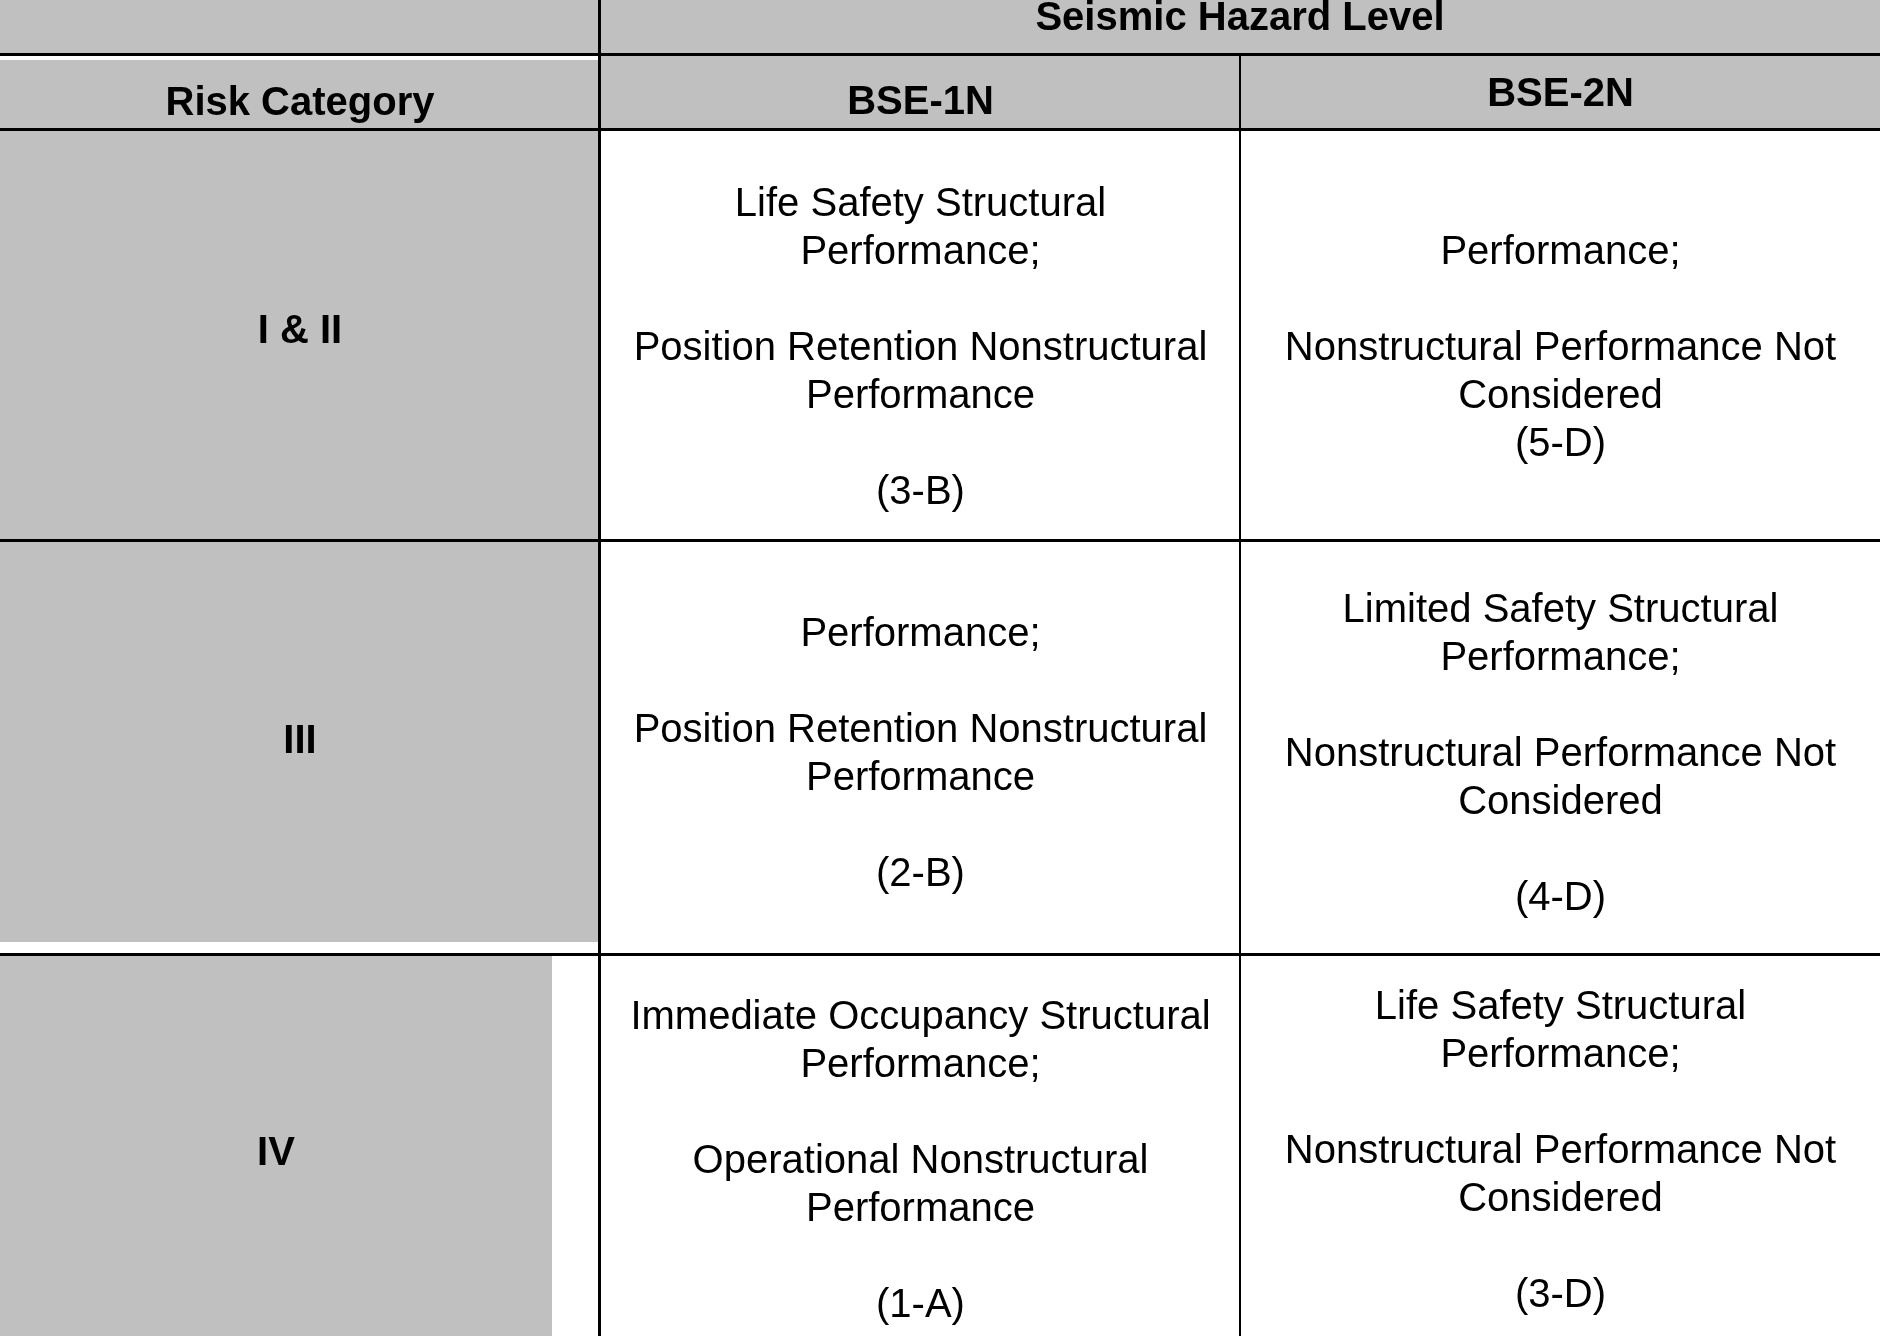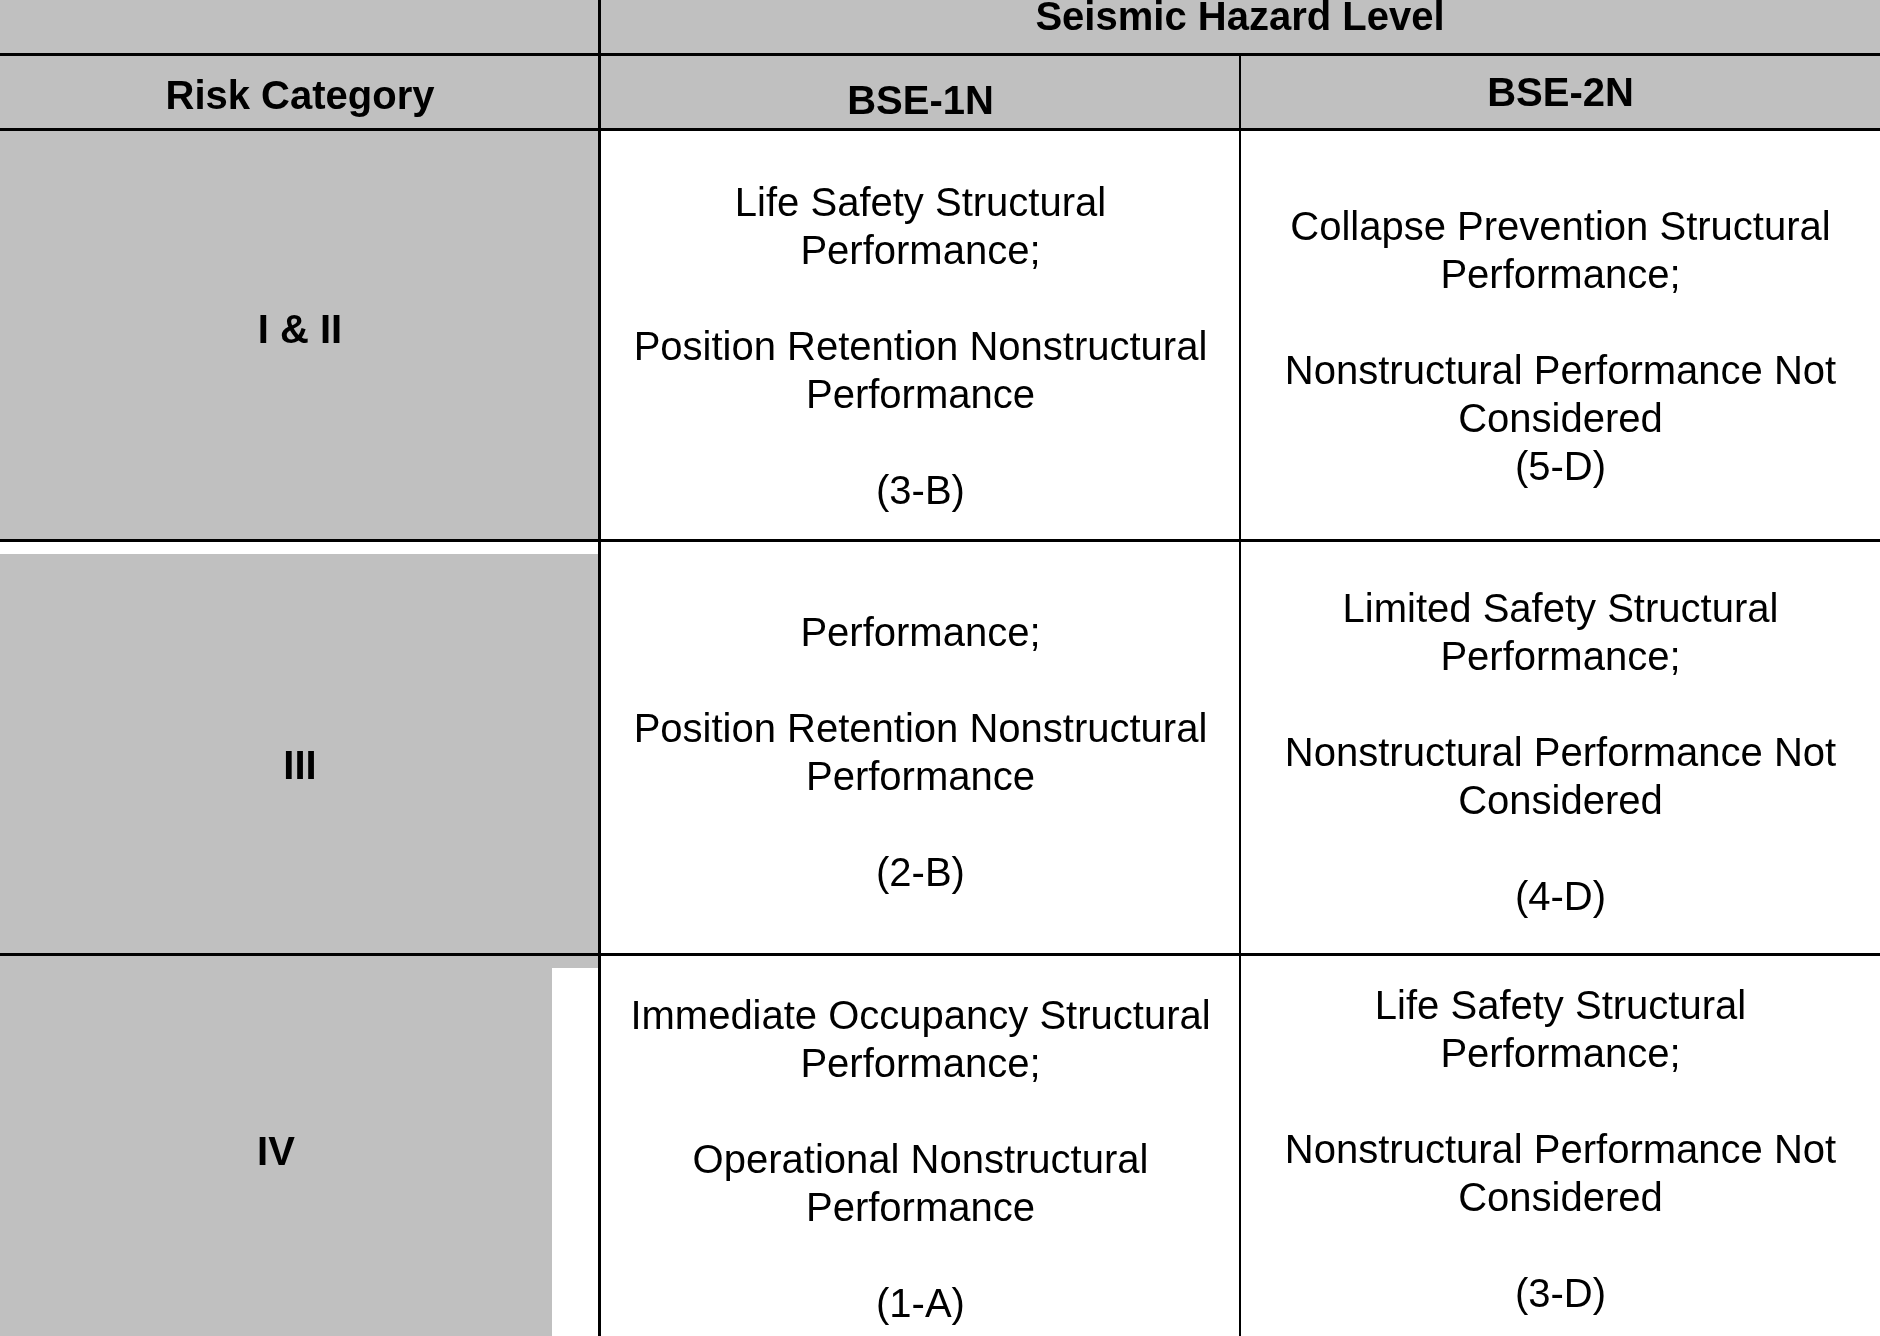--- a/index.html
+++ b/index.html
@@ -59,48 +59,47 @@
       width: 3px;
     }
   </style>
 </head>
 <body>
 
 <div class="cell gray" style="left:0;top:0;width:600px;height:54px;"></div>
 <div class="cell gray" style="left:600px;top:0;width:1280px;height:54px;"></div>
 <div class="hdr-title">Seismic Hazard Level</div>
 
-<div class="cell gray bold" style="left:0;top:54px;width:600px;height:83px;">Risk Category</div>
+<div class="cell gray bold" style="left:0;top:60px;width:600px;height:83px;">Risk Category</div>
 <div class="cell gray bold" style="left:600px;top:54px;width:641px;height:92px;">BSE-1N</div>
 <div class="cell gray bold" style="left:1241px;top:54px;width:639px;height:76px;">BSE-2N</div>
 
 <div class="cell gray bold" style="left:0;top:130px;width:600px;height:411px;padding-bottom:12px;">I &amp; II</div>
 <div class="cell white" style="left:600px;top:130px;width:641px;height:411px;padding-top:20px;">
   <div class="content">
     <span>Life Safety Structural</span>
     <span>Performance;</span>
     <span class="spacer"></span>
     <span>Position Retention Nonstructural</span>
     <span>Performance</span>
     <span class="spacer"></span>
     <span>(3-B)</span>
   </div>
 </div>
 <div class="cell white" style="left:1241px;top:130px;width:639px;height:411px;padding-top:20px;">
   <div class="content">
-    <span>Collapse Prevention Structural</span>
     <span>Performance;</span>
     <span class="spacer"></span>
     <span>Nonstructural Performance Not</span>
     <span>Considered</span>
     <span>(5-D)</span>
   </div>
 </div>
 
-<div class="cell gray bold" style="left:0;top:554px;width:600px;height:414px;padding-top:8px;">III</div>
+<div class="cell gray bold" style="left:0;top:528px;width:600px;height:414px;padding-top:8px;">III</div>
 <div class="cell white" style="left:600px;top:541px;width:641px;height:414px;padding-top:8px;">
   <div class="content">
     <span>Performance;</span>
     <span class="spacer"></span>
     <span>Position Retention Nonstructural</span>
     <span>Performance</span>
     <span class="spacer"></span>
     <span>(2-B)</span>
   </div>
 </div>

